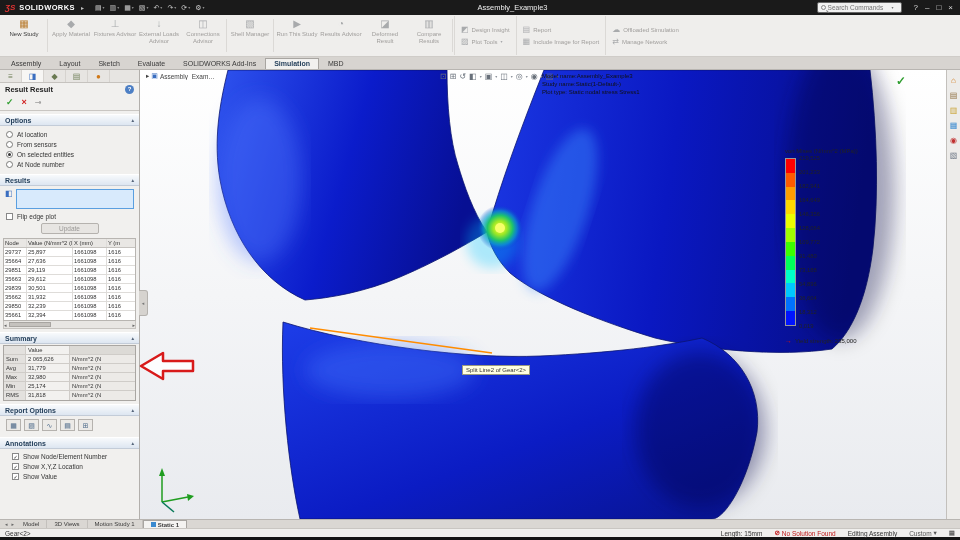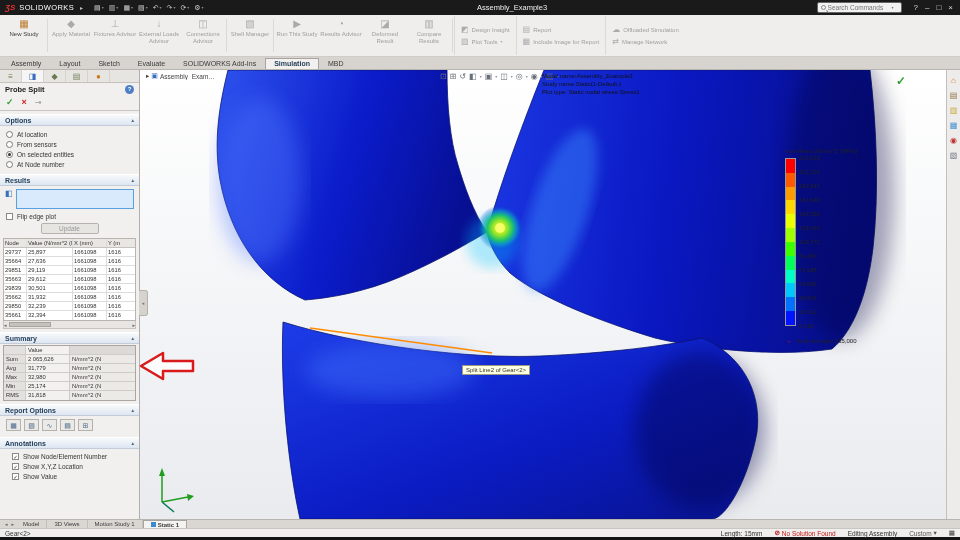--- a/index.html
+++ b/index.html
@@ -2,21 +2,21 @@
 <html><head>
 <meta charset="utf-8">
 <style>
   *{margin:0;padding:0;box-sizing:border-box;}
   html,body{width:960px;height:540px;overflow:hidden;}
   body{position:relative;font-family:"Liberation Sans",sans-serif;font-size:7px;background:#fff;color:#333;}
 
   
   #titlebar{position:absolute;top:0;left:0;width:960px;height:15px;background:#1a1a1a;color:#ddd;display:flex;align-items:center;padding:0 5px;gap:4px;z-index:30;}
   #dslogo{color:#e23333;font-weight:bold;font-style:italic;font-size:8px;}
-  #logotext{color:#fff;font-weight:normal;font-size:7.5px;letter-spacing:.4px;}
+  #logotext{color:#fff;font-weight:bold;font-size:7.5px;letter-spacing:.4px;}
   #menuarrow{color:#bbb;font-size:6px;margin-left:2px;}
   #qat{display:flex;align-items:center;margin-left:6px;}
   .qbtn{color:#c9c9c9;font-size:7px;padding:0 1px;cursor:default;}
   .qarr{color:#8a8a8a;font-size:4px;margin-right:4px;}
   #wintitle{flex:1;text-align:center;font-size:7.5px;color:#eee;}
   #searchbox{display:flex;align-items:center;background:#f1f1f1;border:1px solid #666;border-radius:2px;height:11px;padding:0 3px;gap:2px;}
   .searchglyph{width:5px;height:5px;border:1px solid #888;border-radius:50%;position:relative;display:inline-block;}
   .searchglyph::after{content:'';position:absolute;width:3px;height:1px;background:#888;transform:rotate(45deg);left:4px;top:5px;}
   #searchinput{border:none;background:transparent;width:62px;font-size:6.5px;color:#666;outline:none;font-family:"Liberation Sans",sans-serif;}
   #searchbox .qarr{color:#777;}
@@ -271,21 +271,21 @@
 
 <div id="leftpanel">
   <div id="ptabs">
       <span class="ptab">≡</span>
       <span class="ptab active">◨</span>
       <span class="ptab">◆</span>
       <span class="ptab">▤</span>
       <span class="ptab">●</span>
     </div>
   <div class="ptitle">
-    <span>Probe Split</span>
+    <span>Result Result</span>
     <span class="helpbtn">?</span>
   </div>
   <div class="pactions">
     <span class="okbtn">✓</span>
     <span class="cancelbtn">×</span>
     <span class="pinbtn">⊸</span>
   </div>
 
   <div class="sechead">
     <span>Options</span>

